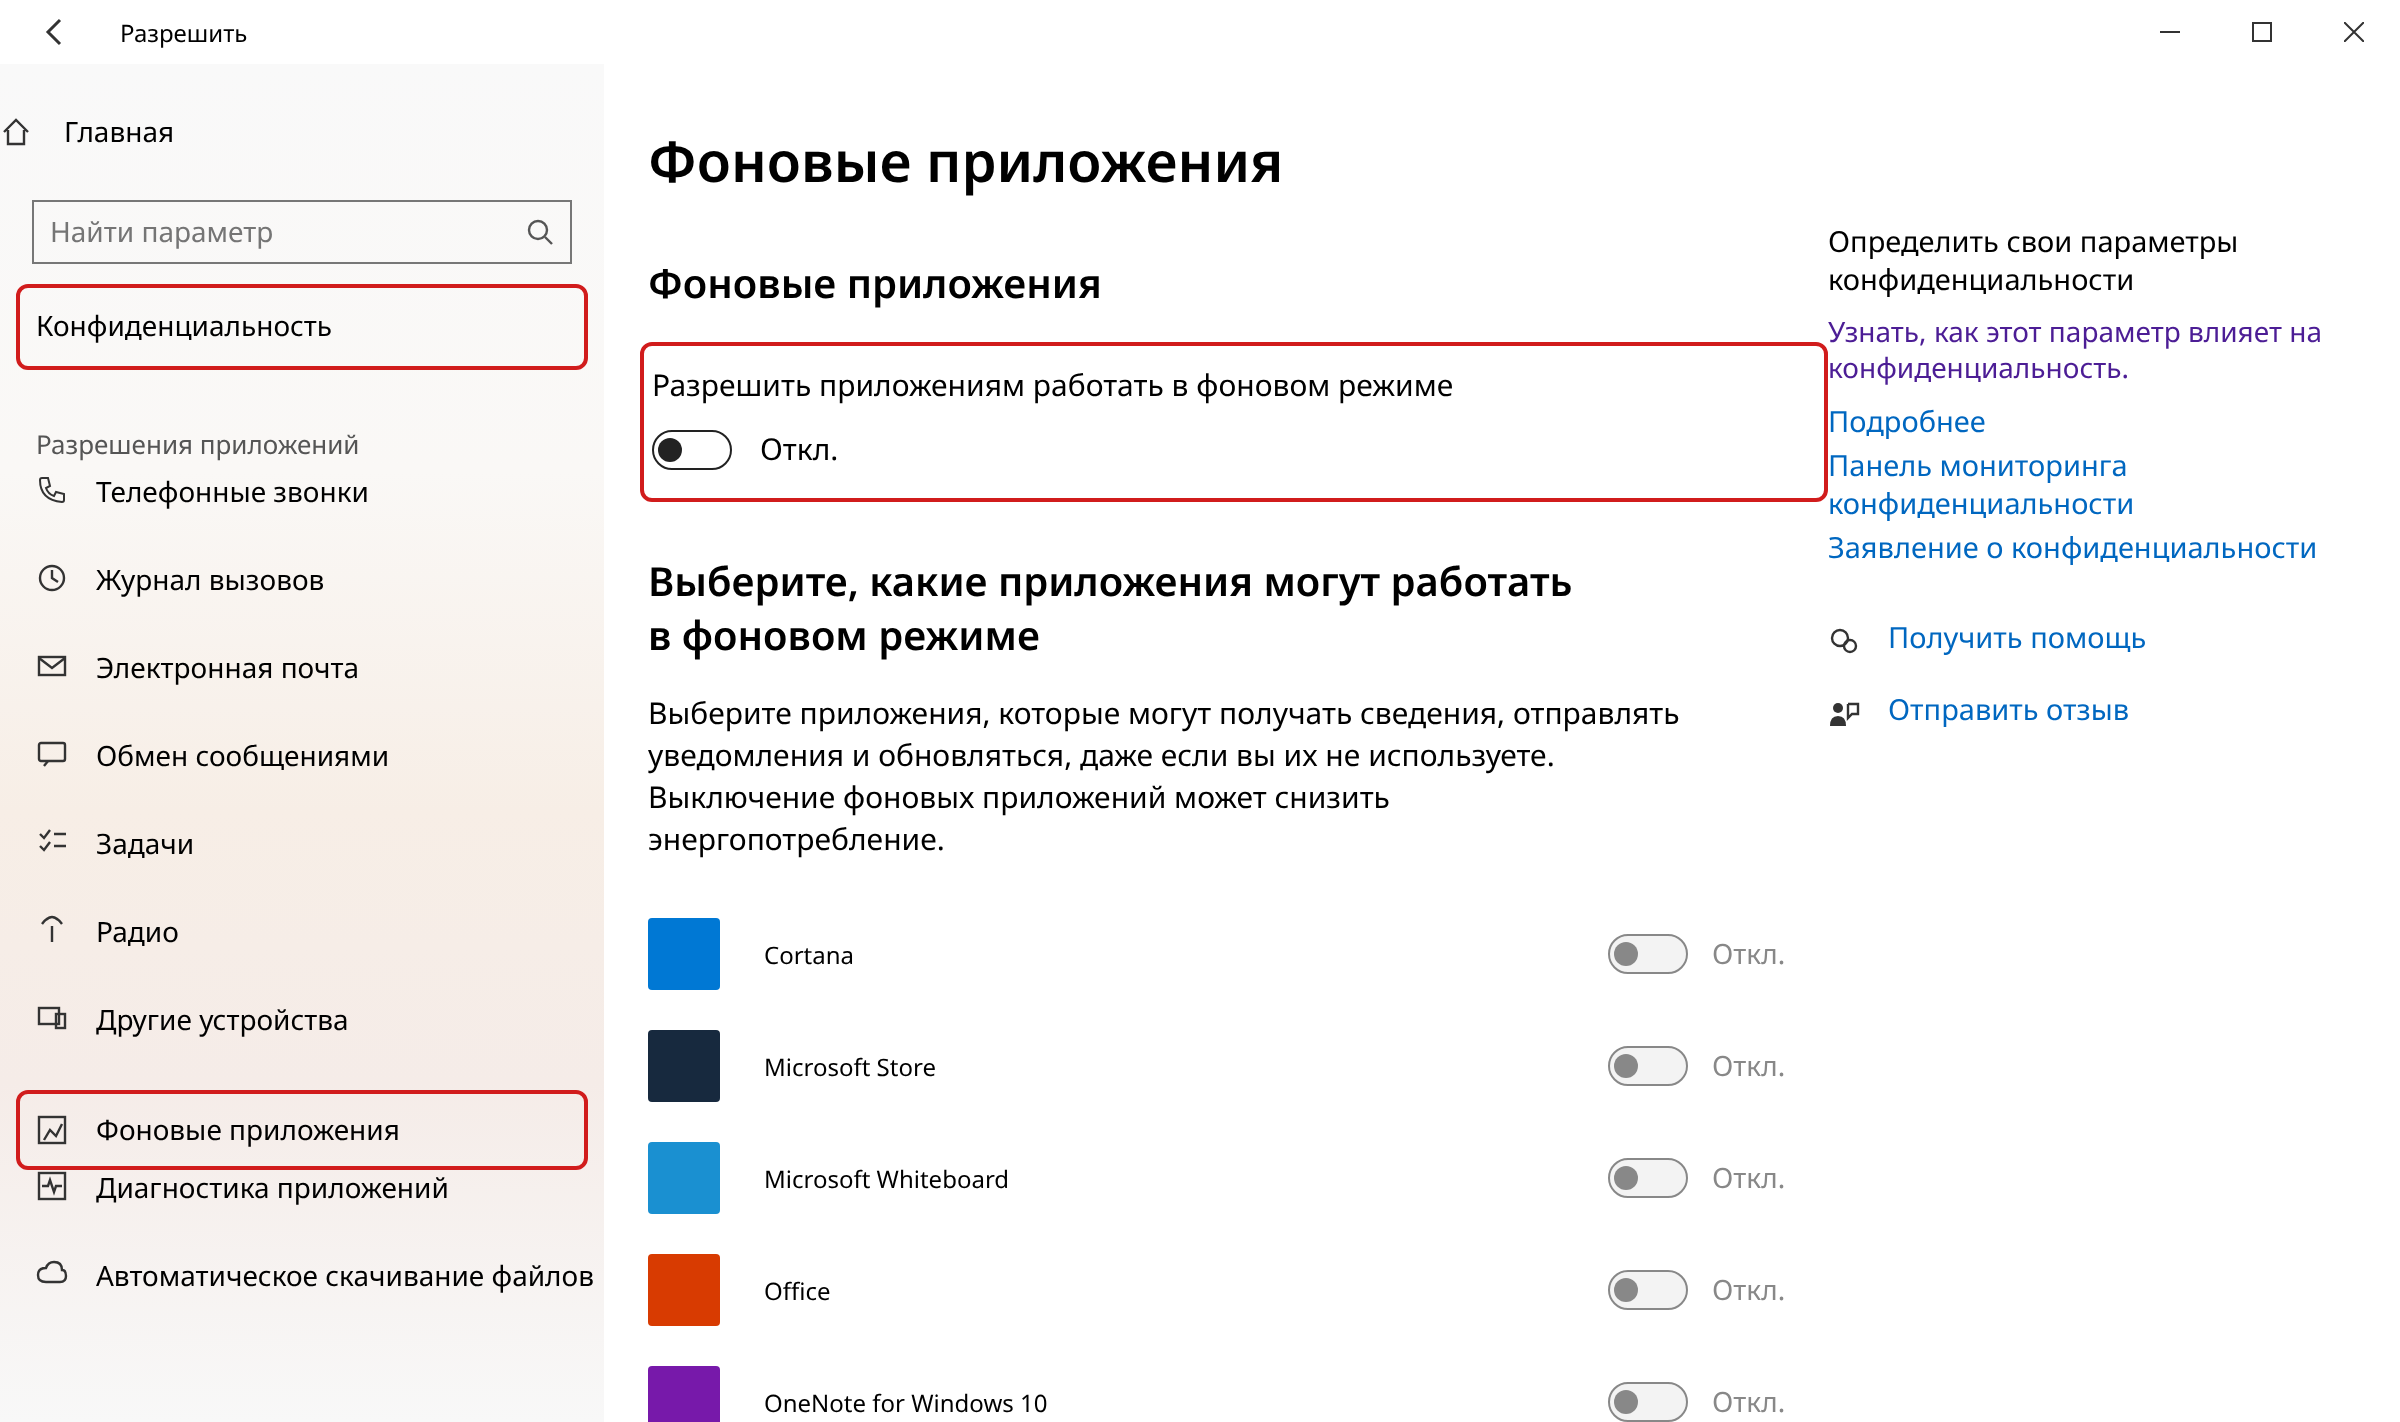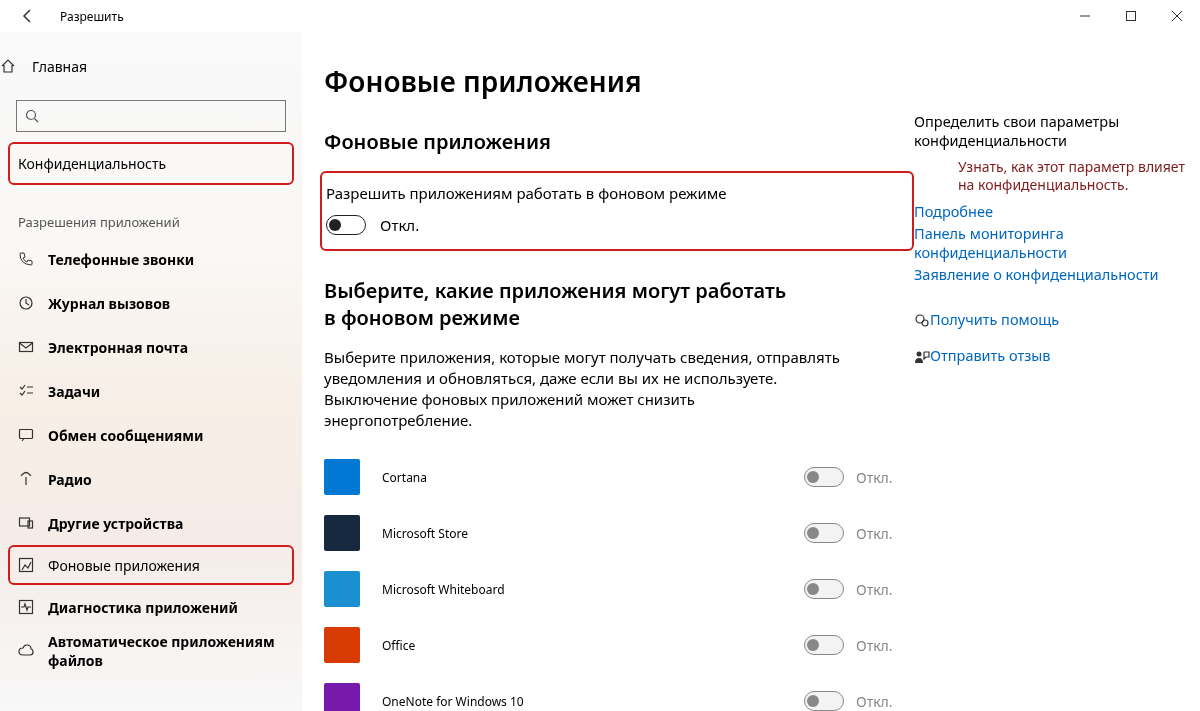--- a/index.html
+++ b/index.html
@@ -13,21 +13,21 @@
   .body { display: flex; flex: 1; overflow: hidden; }
   .sidebar { width: 302px; background: linear-gradient(180deg, #f9f9f9, #faf8f6 30%, #f7eee6 55%, #f5ece8 75%, #f8f8f8); display: flex; flex-direction: column; padding-top: 14px; border-right: none; height: 100%; overflow: hidden; }
   .home-row { display: flex; align-items: center; height: 40px; cursor: pointer; }
   .home-row .icon { width: 16px; display:flex; justify-content:center; margin-right: 16px; }
   .home-row .label { font-size: 14px; }
   .search { margin: 14px 16px 4px 16px; height: 32px; border: 1px solid #777; display: flex; align-items: center; padding: 0 8px; }
   .search input { flex: 1; border: none; outline: none; background: transparent; font-size: 14px; color: #555; }
   .search .sicon { color: #555; }
   .nav-highlight { margin: 6px 8px 12px 8px; border: 2.5px solid #d11c1c; border-radius: 6px; padding: 10px 8px; font-size: 14px; cursor: pointer; }
   .section-title { font-size: 13px; padding: 16px 18px 6px 18px; color: #555; }
-  .nav-item { display: flex; align-items: center; height: 44px; padding-left: 18px; cursor: pointer; font-size: 14px; position: relative; font-weight: bold; }
+  .nav-item { display: flex; height: 44px; padding-left: 18px; cursor: pointer; font-size: 14px; position: relative; }
   .nav-item .icon { width: 16px; display:flex; justify-content:center; margin-right: 14px; }
   .nav-highlight-box { margin: 0 8px; border: 2.5px solid #d11c1c; border-radius: 6px; height: 40px; display: flex; align-items: center; padding-left: 8px; cursor: pointer; font-size:14px; }
   .nav-highlight-box .icon { width:16px; display:flex; justify-content:center; margin-right:14px; }
   .main { flex: 1; display: flex; padding: 30px 0 0 22px; overflow: hidden; }
   .content { width: 590px; }
   h1 { font-size: 28px; font-weight: 600; margin-bottom: 28px; }
   h2 { font-size: 20px; font-weight: 600; margin-bottom: 16px; }
   .toggle-box { border: 2.5px solid #d11c1c; border-radius: 6px; padding: 10px 14px 14px 0; margin-bottom: 26px; margin-left: -4px; padding-left: 4px; }
   .toggle-label { font-size: 15px; margin-bottom: 12px; }
   .toggle-row { display: flex; align-items: center; gap: 14px; }
@@ -37,23 +37,23 @@
   .desc { font-size: 15px; line-height: 1.4; margin-bottom: 18px; max-width: 520px; }
   .app-row { display: flex; align-items: center; height: 56px; }
   .app-icon { width: 36px; height: 36px; border-radius: 2px; margin-right: 22px; display:flex; align-items:center; justify-content:center; color:#fff; font-size:14px; font-weight:600; }
   .app-name { flex: 1; font-size: 12px; }
   .app-toggle-group { display:flex; align-items:center; gap:12px; width: 110px; }
   .app-toggle { width: 40px; height: 20px; border: 1px solid #888; border-radius: 10px; display:flex; align-items:center; padding:0 2px; cursor: pointer; background:#f3f3f3; }
   .app-toggle-knob { width: 12px; height: 12px; border-radius:50%; background:#888; }
   .app-toggle-text { font-size: 14px; color: #888; }
   .right { width: 278px; padding-top: 50px; }
   .right h3 { font-size: 14.5px; font-weight: 400; margin-bottom: 8px; line-height: 1.3; }
-  .right p { font-size: 14px; color: #7f1d1d; margin-bottom: 8px; line-height:1.3;margin-left:44px; }
+  .right p { font-size: 14px; color: #4c1d95; margin-bottom: 8px; line-height:1.3; }
   .right a { display: block; font-size: 14.5px; color: #0067c0; text-decoration: none; margin-bottom: 2px; line-height: 1.35; cursor: pointer; }
-  .help-row { display:flex; align-items:center; margin-top: 26px; }
+  .help-row { display:flex; align-items:center; gap:14px; margin-top: 26px; }
   .help-row + .help-row { margin-top: 14px; }
   .help-row .hicon { width:16px; }
   svg { display:block; }
 </style>
 </head>
 <body>
 
 <div class="window">
   <div class="titlebar">
     <div class="back-btn">
@@ -86,20 +86,21 @@
       <div class="home-row">
         <span class="icon">
             <svg width="16" height="16" viewBox="0 0 16 16">
               <path d="M2 8 L8 2 L14 8 M4 7 V14 H12 V7" stroke="#333" stroke-width="1.2" fill="none"></path>
             </svg>
           </span>
         <span class="label">Главная</span>
       </div>
 
       <div class="search">
+        <input placeholder="Найти параметр" style="">
         <span class="sicon">
             <svg width="14" height="14" viewBox="0 0 14 14">
               <circle cx="6" cy="6" r="4.5" stroke="#555" stroke-width="1.2" fill="none"></circle>
               <line x1="9.5" y1="9.5" x2="13" y2="13" stroke="#555" stroke-width="1.2"></line>
             </svg>
           </span>
       </div>
 
       <div class="nav-highlight">
         <span>Конфиденциальность</span>
@@ -129,37 +130,37 @@
             <svg width="16" height="16" viewBox="0 0 16 16">
               <rect x="1.5" y="3.5" width="13" height="9" stroke="#333" stroke-width="1.2" fill="none"></rect>
               <path d="M1.5 4 L8 9 L14.5 4" stroke="#333" stroke-width="1.2" fill="none"></path>
             </svg>
           </span>
         <span>Электронная почта</span>
       </div>
       <div class="nav-item">
         <span class="icon">
             <svg width="16" height="16" viewBox="0 0 16 16">
-              <path d="M2 4 L4 6 L7 2 M2 10 L4 12 L7 8 M9 4 H15 M9 10 H15" stroke="#333" stroke-width="1.2" fill="none"></path>
-            </svg>
-          </span>
-        <span>Задачи</span>
-      </div>
-      <div class="nav-item">
-        <span class="icon">
-            <svg width="16" height="16" viewBox="0 0 16 16">
               <rect x="1.5" y="2.5" width="13" height="9" rx="1" stroke="#333" stroke-width="1.2" fill="none"></rect>
               <path d="M4 14 L6 11.5" stroke="#333" stroke-width="1.2"></path>
             </svg>
           </span>
         <span>Обмен сообщениями</span>
       </div>
       <div class="nav-item">
         <span class="icon">
             <svg width="16" height="16" viewBox="0 0 16 16">
+              <path d="M2 4 L4 6 L7 2 M2 10 L4 12 L7 8 M9 4 H15 M9 10 H15" stroke="#333" stroke-width="1.2" fill="none"></path>
+            </svg>
+          </span>
+        <span>Задачи</span>
+      </div>
+      <div class="nav-item">
+        <span class="icon">
+            <svg width="16" height="16" viewBox="0 0 16 16">
               <path d="M8 14 V6 M5 3 Q8 0 11 3 M3 5 Q8 -2 13 5" stroke="#333" stroke-width="1.2" fill="none"></path>
             </svg>
           </span>
         <span>Радио</span>
       </div>
       <div class="nav-item">
         <span class="icon">
             <svg width="16" height="16" viewBox="0 0 16 16">
               <rect x="1.5" y="3" width="10" height="8" stroke="#333" stroke-width="1.2" fill="none"></rect>
               <rect x="10" y="6" width="4.5" height="7" stroke="#333" stroke-width="1.2" fill="none"></rect>
@@ -186,21 +187,21 @@
             </svg>
           </span>
         <span>Диагностика приложений</span>
       </div>
       <div class="nav-item">
         <span class="icon">
             <svg width="16" height="16" viewBox="0 0 16 16">
               <path d="M5 12 Q1 12 1 8.5 Q1 5 5 5 Q6 2 9 2 Q13 2 13 6 Q15 6 15 9 Q15 12 12 12 Z" stroke="#333" stroke-width="1.2" fill="none"></path>
             </svg>
           </span>
-        <span>Автоматическое приложениям файлов</span>
+        <span>Автоматическое скачивание файлов</span>
       </div>
     </div>
 
     <div class="main">
       <div class="content">
         <h1>Фоновые приложения</h1>
         <h2>Фоновые приложения</h2>
 
         <div class="toggle-box">
           <div class="toggle-label">Разрешить приложениям работать в фоновом режиме</div>

